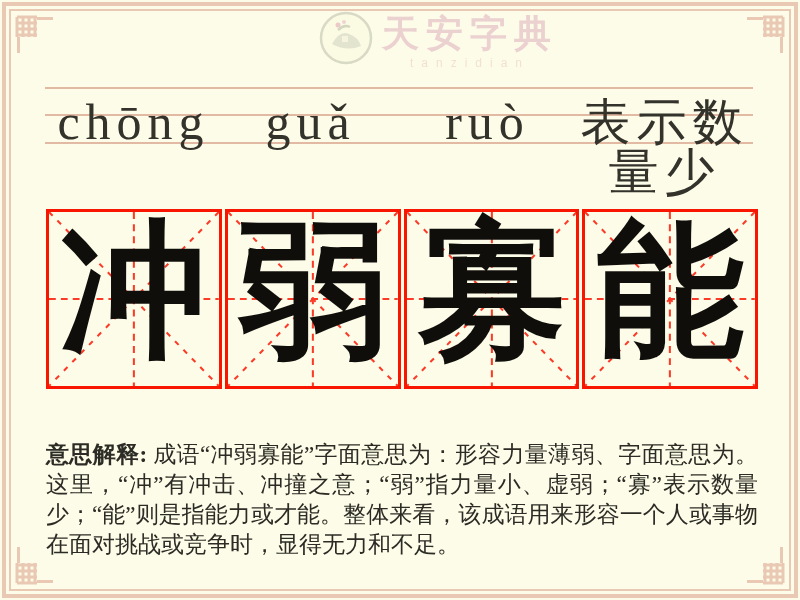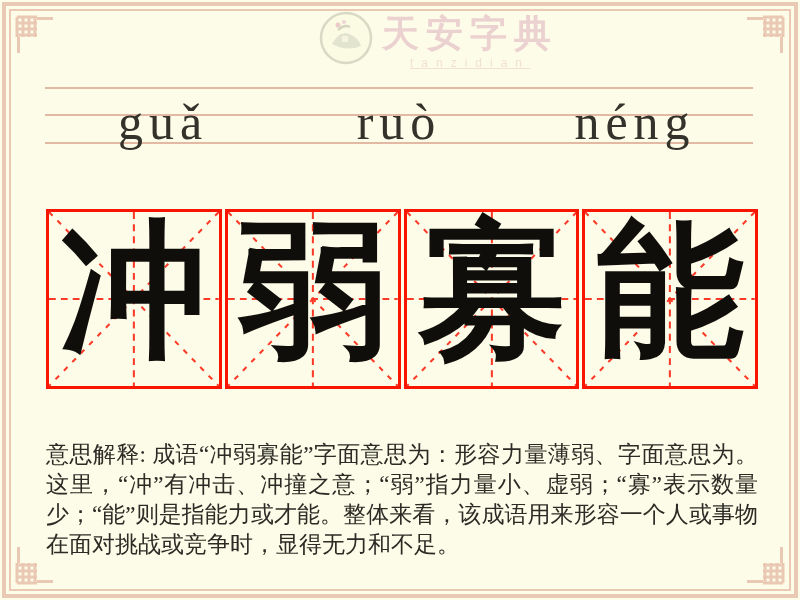--- a/index.html
+++ b/index.html
@@ -24,41 +24,41 @@
   .corner.tr{top:11px;right:11px;transform:scaleX(-1);}
   .corner.bl{bottom:11px;left:11px;transform:scaleY(-1);}
   .corner.br{bottom:11px;right:11px;transform:scale(-1,-1);}
 
   
   .brand{position:absolute;top:8px;left:8px;width:100%;height:62px;
     display:flex;align-items:flex-end;justify-content:center;gap:8px;margin-left:30px;}
   .brand-text{display:flex;flex-direction:column;align-items:center;}
   .brand-title{font-size:37px;font-weight:bold;letter-spacing:7px;color:var(--brand-title);line-height:40px;}
   .brand-subtitle{font-size:12px;letter-spacing:8px;color:var(--brand-subtitle);
-    font-family:"Liberation Sans","DejaVu Sans",sans-serif;line-height:14px;margin-top:2px;text-decoration:underline;}
+    font-family:"Liberation Sans","DejaVu Sans",sans-serif;line-height:14px;margin-top:2px;}
 
   
   .pinyin-wrap{position:absolute;left:45px;top:80px;width:708px;height:80px;}
   .guide-line{position:absolute;left:0;width:708px;height:2px;background:var(--guide-line);}
   .guide-line.l1{top:7px;} .guide-line.l2{top:34px;} .guide-line.l3{top:62px;}
   .pinyin-row{position:absolute;left:0;top:17px;width:708px;display:flex;}
   .pinyin-syllable{flex:1;text-align:center;font-size:50px;line-height:50px;
     letter-spacing:6px;color:#33322b;}
 
   
   .boxes{position:absolute;left:46px;top:209px;width:712px;height:180px;display:flex;gap:3px;}
   .char-box{flex:1;position:relative;border:3px solid var(--box-border);background:transparent;}
   .char-box svg{position:absolute;inset:0;width:100%;height:100%;}
   .char-glyph{position:absolute;inset:0;display:flex;align-items:center;justify-content:center;
     padding-bottom:16px;font-size:148px;font-weight:bold;color:#0f0e0b;line-height:1;}
 
   
   .explain{position:absolute;left:46px;top:440px;width:712px;
     font-size:23px;line-height:30px;text-align:justify;color:var(--ink);}
-  .explain b{font-weight:normal;}
+  .explain b{font-weight:bold;}
 </style>
 </head>
 <body>
 
 <div class="frame-outer"></div>
 <div class="frame-inner"></div>
 
 <div class="corner tl">
   <svg viewBox="0 0 42 42" fill="none" stroke="#e9c9b3" stroke-width="3">
     <path d="M6 6 H26 M6 12 H26 M6 18 H26 M6 24 H26"></path>
@@ -103,23 +103,24 @@
     <span class="brand-title">天安字典</span>
     <span class="brand-subtitle">tanzidian</span>
   </span>
 </div>
 
 <div class="pinyin-wrap">
   <div class="guide-line l1"></div>
   <div class="guide-line l2"></div>
   <div class="guide-line l3"></div>
   <div class="pinyin-row">
+    <span class="pinyin-syllable">chōng</span>
     <span class="pinyin-syllable">guǎ</span>
     <span class="pinyin-syllable">ruò</span>
-    <span class="pinyin-syllable">néng</span>
+    <span class="pinyin-syllable">表示数量少</span>
   </div>
 </div>
 
 <div class="boxes">
   <div class="char-box">
     <svg viewBox="0 0 100 100" preserveAspectRatio="none" stroke="#fb3b28" stroke-width="1.2">
       <line x1="0" y1="0" x2="100" y2="100" stroke-dasharray="3,4"></line>
       <line x1="100" y1="0" x2="0" y2="100" stroke-dasharray="3,4"></line>
       <line x1="0" y1="50" x2="100" y2="50" stroke-dasharray="4,3"></line>
       <line x1="50" y1="0" x2="50" y2="100" stroke-dasharray="4,3"></line>

